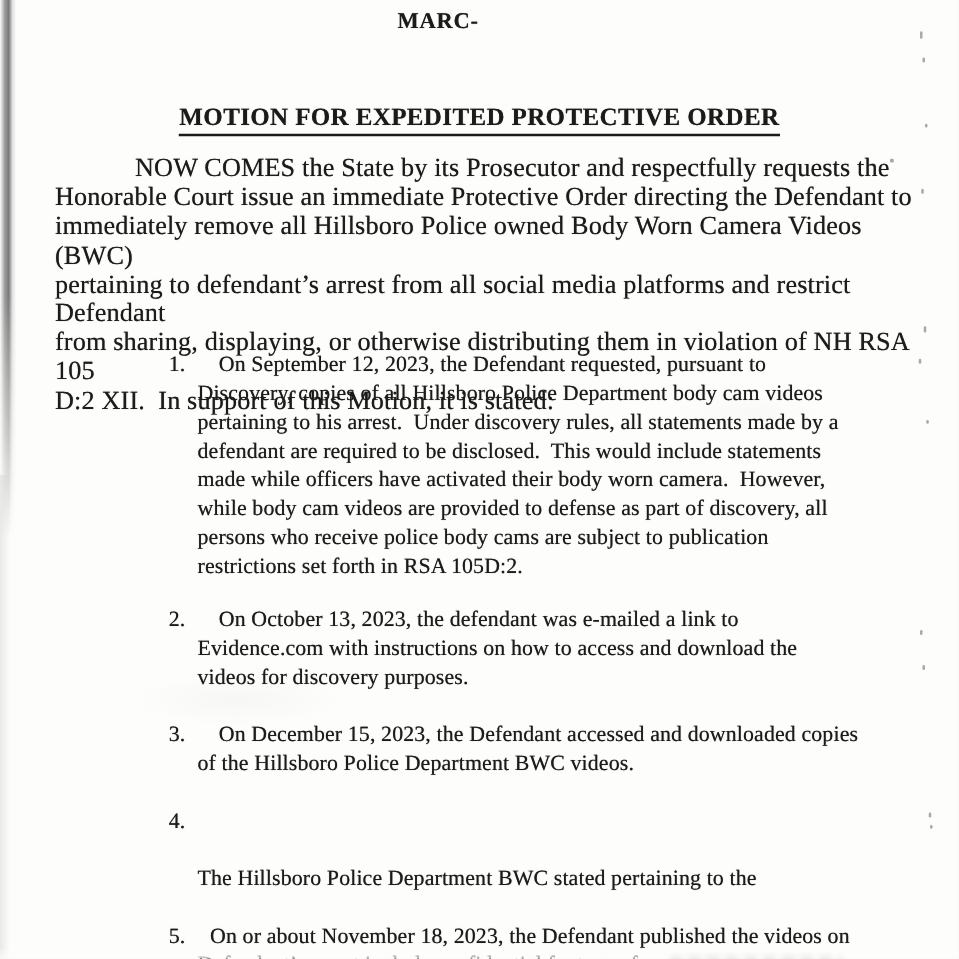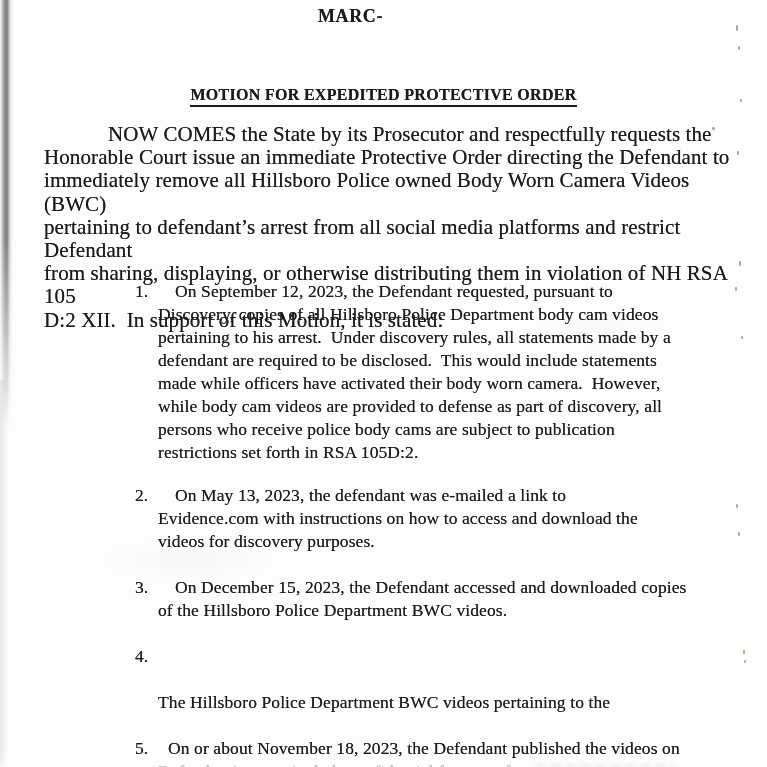--- a/index.html
+++ b/index.html
@@ -39,21 +39,21 @@
   .speck{position:absolute;background:#a9a9a6;border-radius:1px;filter:blur(0.4px);}
   .caption-name{
     position:absolute;top:6px;left:318px;
     font-size:18px;font-weight:600;letter-spacing:0.6px;
   }
   .title-wrap{
     position:absolute;top:71px;left:0;width:767px;text-align:center;margin:0;
   }
   .title-inner{
     display:inline-block;
-    font-size:16px;font-weight:bold;letter-spacing:0.3px;
+    font-size:20px;font-weight:bold;letter-spacing:0.3px;
     border-bottom:2.5px solid #1b1b1b;padding-bottom:1px;
   }
   .intro{
     position:absolute;top:123px;left:44px;width:700px;margin:0;
     font-size:21px;line-height:23.2px;
     white-space:pre-wrap;text-indent:64px;
   }
   .item{
     position:absolute;left:135px;width:612px;
     font-size:17.5px;line-height:23px;
@@ -116,35 +116,35 @@
 pertaining to his arrest.  Under discovery rules, all statements made by a
 defendant are required to be disclosed.  This would include statements
 made while officers have activated their body worn camera.  However,
 while body cam videos are provided to defense as part of discovery, all
 persons who receive police body cams are subject to publication
 restrictions set forth in RSA 105D:2.</div>
   </div>
 
   <div class="item ind17 scan-text" style="top:484px">
     <span class="num">2.</span>
-    <div class="itext">On May 13, 2023, the defendant was e-mailed a link to
+    <div class="itext">On October 13, 2023, the defendant was e-mailed a link to
 Evidence.com with instructions on how to access and download the
 videos for discovery purposes.</div>
   </div>
 
   <div class="item ind17 scan-text" style="top:576px">
     <span class="num">3.</span>
     <div class="itext">On December 15, 2023, the Defendant accessed and downloaded copies
 of the Hillsboro Police Department BWC videos.</div>
   </div>
 
   <div class="item scan-text" style="top:645px">
     <span class="num">4.</span>
     <div class="itext">
-      <div class="item4-line">The Hillsboro Police Department BWC videos pertaining to the</div>
+      <div class="item4-line">The Hillsboro Police Department BWC stated pertaining to the</div>
       <div class="item4-line"><span>Defendant’s arrest include confidential footage of a</span><span class="redact redact-a"></span></div>
       
     </div>
   </div>
 
   <div class="item ind10 scan-text" style="top:737px">
     <span class="num">5.</span>
     <div class="itext">On or about November 18, 2023, the Defendant published the videos on</div>
   </div>
 

